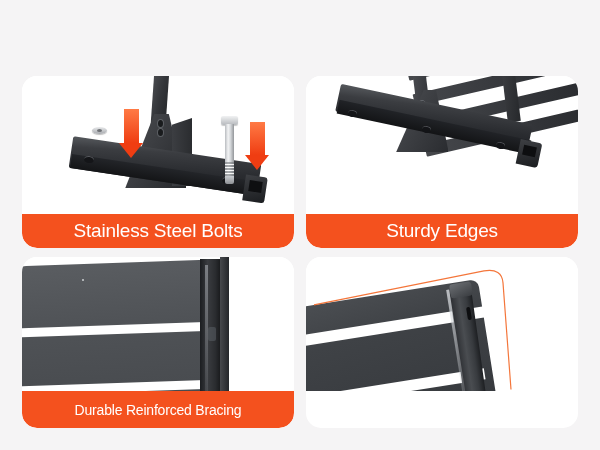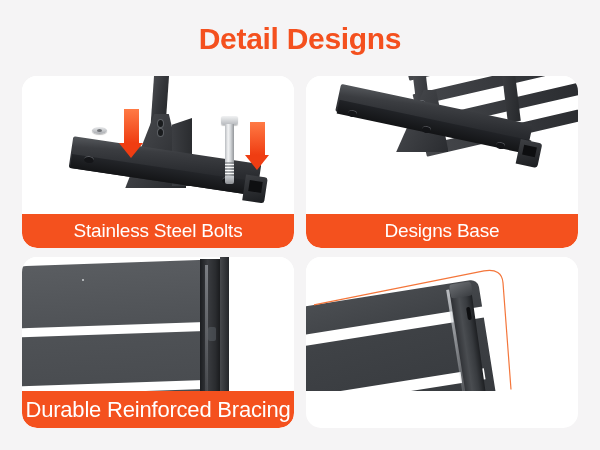--- a/index.html
+++ b/index.html
@@ -67,21 +67,21 @@
   }
   .card.tall .banner { height:37px; }
 
   .banner-label {
     color:#ffffff;
     font-size:19px;
     font-weight:500;
     letter-spacing:-0.2px;
     white-space:nowrap;
   }
-  .card.tall .banner-label { font-size:22px;text-align:right; }
+  .card.tall .banner-label { font-size:14px;text-align:right; }
 
   
   .p1-post {
     position:absolute;
     left:130px; top:-6px;
     width:15px; height:70px;
     background:linear-gradient(100deg,#4a4c50 0%,#34363a 45%,#232528 100%);
     transform:skewX(-4deg);
   }
   .p1-gusset {
@@ -420,21 +420,20 @@
     background:linear-gradient(160deg,#6b6e72,#3a3d41);
     transform:rotate(-9deg);
     border-radius:3px;
   }
 </style>
 </head>
 <body>
 
 <div class="page">
 
-  <div class="title">Detail Designs</div>
 
   <div class="grid">
 
     <div class="card">
       <div class="photo">
         <div class="p1-post"></div>
         <div class="p1-gusset"></div>
         <div class="p1-gusset2"></div>
         <div class="p1-hole-a"></div>
         <div class="p1-hole-b"></div>
@@ -484,21 +483,21 @@
 
         <div class="p2-rail"></div>
         <div class="p2-rail-face"></div>
         <div class="p2-rail-end"></div>
         <div class="p2-rail-end-in"></div>
         <div class="p2-rhole-a"></div>
         <div class="p2-rhole-b"></div>
         <div class="p2-rhole-c"></div>
       </div>
       <div class="banner">
-        <span class="banner-label">Designs Base</span>
+        <span class="banner-label">Sturdy Edges</span>
       </div>
     </div>
 
     <div class="card tall">
       <div class="photo">
         <div class="p3-panel"></div>
         <div class="p3-speck"></div>
         <div class="p3-gap-a"></div>
         <div class="p3-gap-b"></div>
         <div class="p3-upright"></div>

